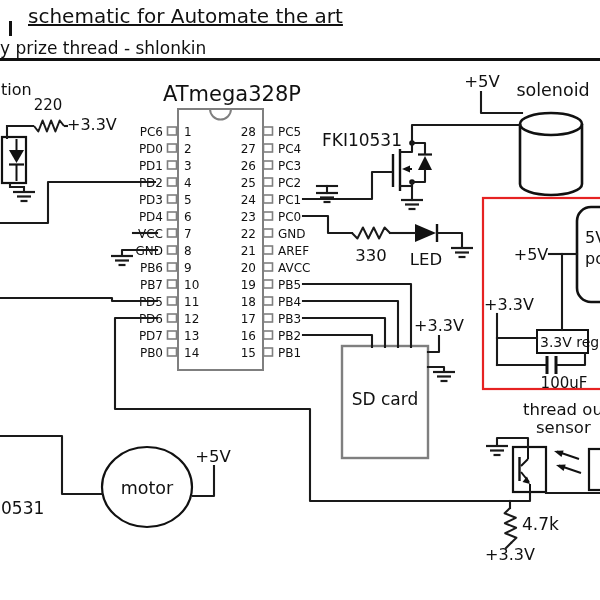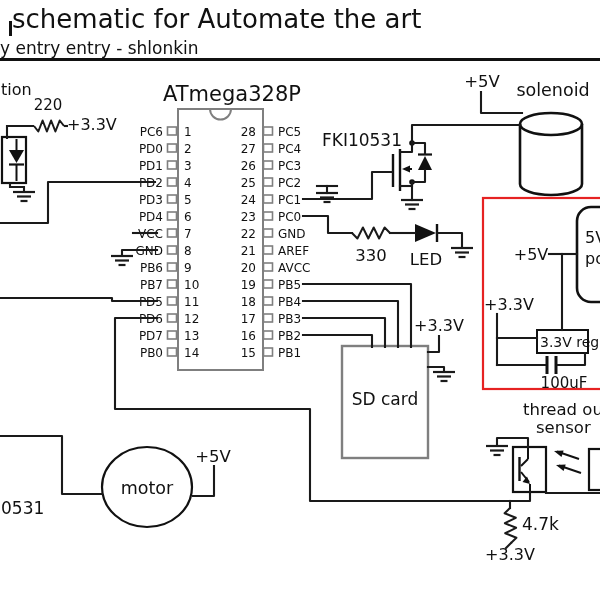--- a/index.html
+++ b/index.html
@@ -1,34 +1,34 @@
 <!DOCTYPE html>
 <html><head>
 <meta charset="utf-8">
 <style>
   html,body{margin:0;padding:0;width:600px;height:600px;background:#fff;overflow:hidden;
     font-family:"DejaVu Sans","Liberation Sans",sans-serif;}
   #stage{position:relative;width:600px;height:600px;background:#fff;}
   #hdr{position:absolute;left:0;top:0;width:600px;}
-  #title{position:absolute;left:12px;top:4px;font-size:26px;color:#111;white-space:nowrap;}
+  #title{position:absolute;left:28px;top:4px;font-size:20px;color:#111;white-space:nowrap;text-decoration:underline;}
   #title-frag{position:absolute;left:9px;top:21px;width:3px;height:15px;background:#111;}
   #subtitle{position:absolute;left:0px;top:38px;font-size:17px;color:#111;white-space:nowrap;}
   #rule{position:absolute;left:0;top:58px;width:600px;height:3px;background:#111;}
   svg{position:absolute;left:0;top:0;}
   text{fill:#111;}
   .lbl{font-size:16px;}
 </style>
 </head>
 <body>
 <div id="stage">
 
   <div id="hdr">
     <div id="title-frag"></div>
     <div id="title">schematic for Automate the art</div>
-    <div id="subtitle">y entry entry - shlonkin</div>
+    <div id="subtitle">y prize thread - shlonkin</div>
     <div id="rule"></div>
   </div>
 
   <svg id="schem" width="600" height="600" viewBox="0 0 600 600">
 
     <g>
       <text x="232" y="101" text-anchor="middle" font-size="21">ATmega328P</text>
       <rect x="178" y="109" width="85" height="261" fill="#fff" stroke="#7f7f7f" stroke-width="2"></rect>
       <path d="M 210 109 A 10.5 10.5 0 0 0 231 109" fill="none" stroke="#7f7f7f" stroke-width="2"></path>
       <g id="pins-layer">

